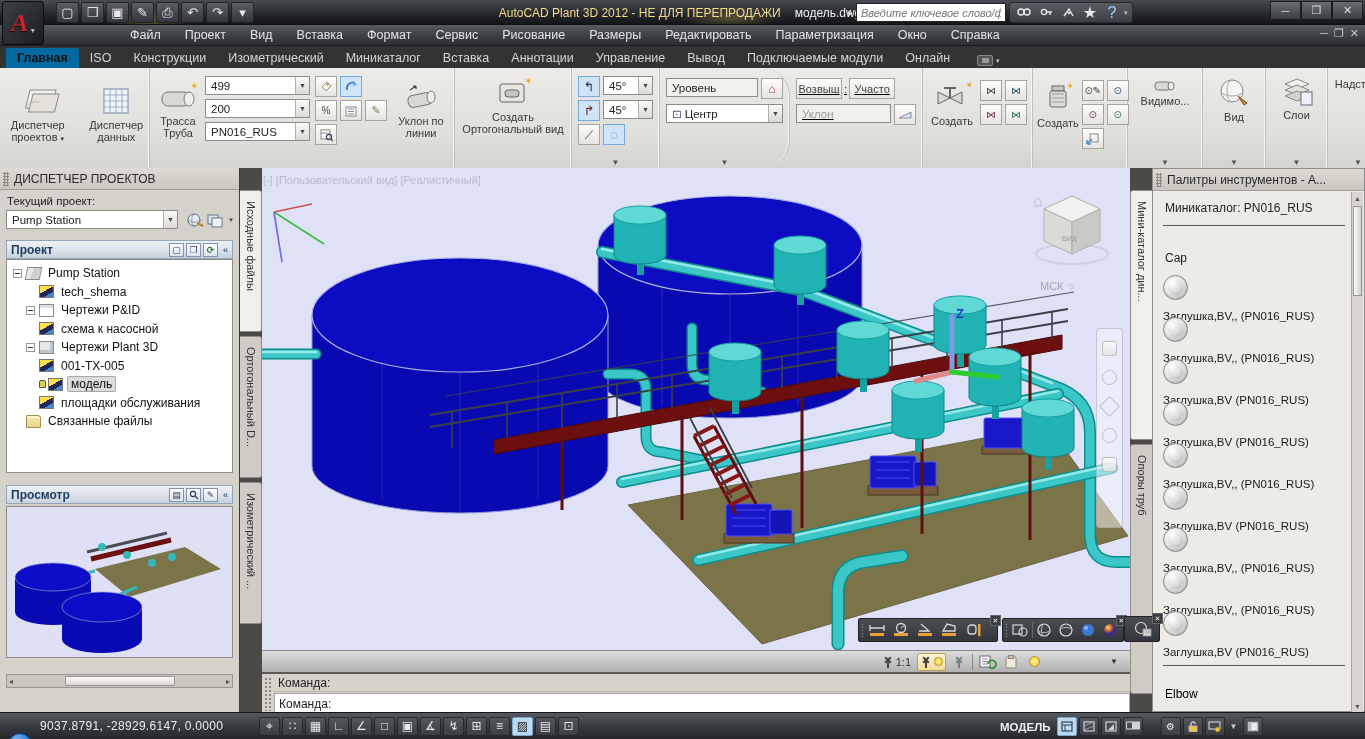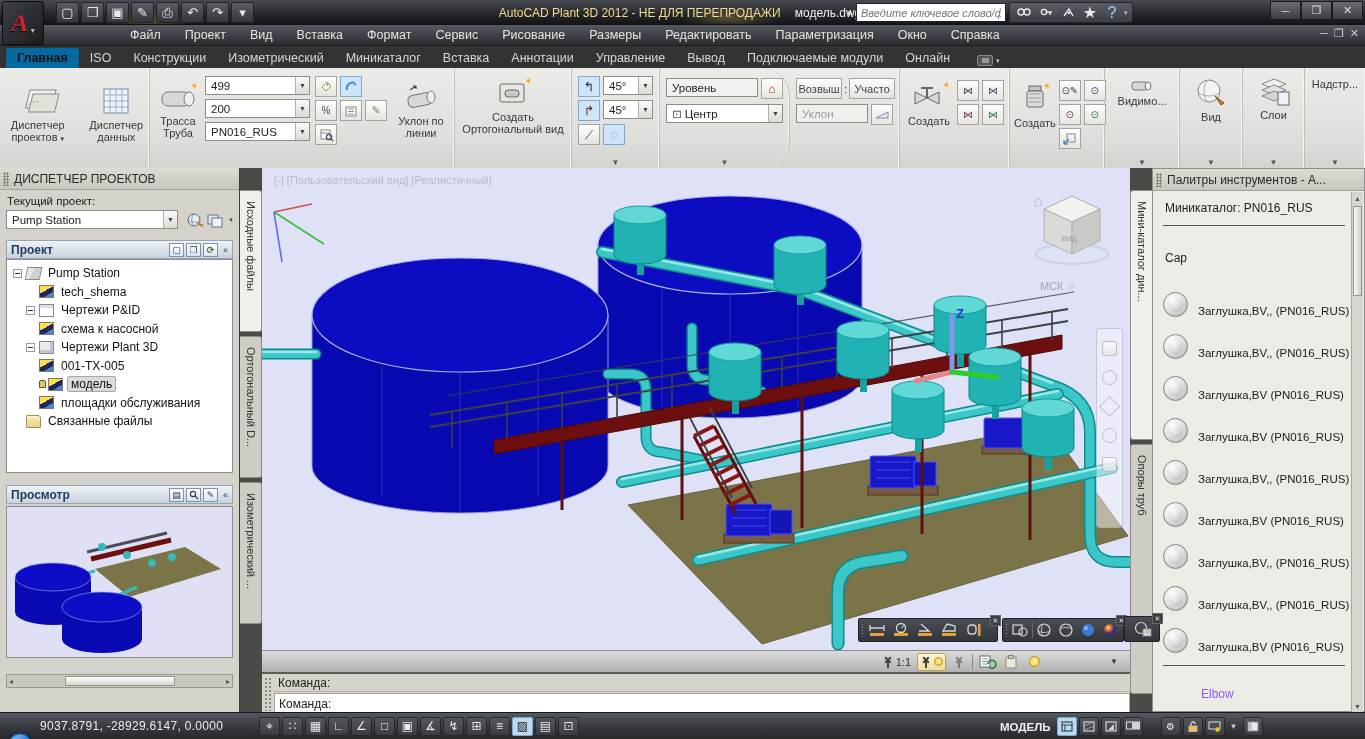--- a/index.html
+++ b/index.html
@@ -118,21 +118,21 @@
   .vtabs{position:absolute;top:0;height:544px;width:22px;display:flex;flex-direction:column;gap:4px;padding-top:22px;}
   #pm-tabs{left:240px;}
   #tp-tabs{left:1130px;}
   .vtab{writing-mode:vertical-rl;font-size:11px;color:#333;background:#cfccc5;
     border:1px solid #8f8d87;border-left:none;border-radius:0 3px 3px 0;padding:10px 2px;
     height:142px;display:flex;align-items:center;white-space:nowrap;overflow:hidden;}
   #tp-tabs .vtab{border-left:1px solid #8f8d87;border-right:none;border-radius:3px 0 0 3px;height:250px;}
   .vtab.active{background:#f0efea;}
   
   #viewport{position:absolute;left:262px;top:0;width:868px;height:482px;background:#dfe1f7;overflow:hidden;}
-  #vp-label{position:absolute;left:12px;top:6px;font-size:11px;color:#b9bacc;}
+  #vp-label{position:absolute;left:1px;top:6px;font-size:11px;color:#b9bacc;}
   #scene{position:absolute;left:0;top:0;width:868px;height:482px;}
   #viewcube{position:absolute;left:768px;top:22px;width:88px;height:78px;}
   #wcs{position:absolute;left:778px;top:112px;font-size:11px;color:#a2a4b8;display:flex;gap:5px;align-items:center;}
   #navbar{position:absolute;left:834px;top:160px;width:27px;height:200px;background:rgba(248,248,252,.5);
     border:1px solid rgba(150,150,160,.45);border-radius:4px;display:flex;flex-direction:column;
     align-items:center;gap:14px;padding-top:12px;}
   .navico{width:15px;height:15px;border:1.5px solid rgba(130,132,145,.55);border-radius:50%;opacity:.8;}
   .navico.sq{border-radius:3px;}
   
   .fbar{position:absolute;height:24px;background:linear-gradient(#4a4e54,#33363b);border:1px solid #222;
@@ -167,26 +167,26 @@
     padding:2px 4px;border-bottom:1px solid #b8b5ad;}
   #cmd-input{position:absolute;left:12px;top:19px;right:0;height:21px;background:#fff;font-size:12px;
     color:#222;padding:3px 4px;border:1px solid #a8a5a0;}
   
   #tp{position:absolute;left:1152px;top:0;width:213px;height:544px;background:#edebe5;border:1px solid #8f8d87;}
   #tp .pal-title{background:linear-gradient(#dedbd5,#c9c6c0);}
   #tp-sub{position:absolute;left:12px;top:32px;font-size:12px;color:#222;}
   .tp-hr{position:absolute;left:10px;width:182px;height:1px;background:#555;}
   #tp-cap{position:absolute;left:12px;top:82px;font-size:12px;color:#222;}
   #tp-items{position:absolute;left:10px;top:106px;width:184px;}
-  .tp-item{display:flex;align-items:flex-end;height:42px;gap:10px;}
+  .tp-item{display:flex;align-items:flex-start;height:42px;gap:10px;flex-direction:column;}
   .capico{width:25px;height:25px;border-radius:50%;flex:none;
     background:radial-gradient(circle at 35% 30%,#ffffff,#d8d8d8 45%,#9a9a9a 80%,#787878);
     border:1px solid #888;box-shadow:inset 0 0 0 4px rgba(255,255,255,.35);}
   .tp-item .tlabel{font-size:11.5px;color:#1a1a1a;white-space:nowrap;}
-  #tp-elbow{position:absolute;left:12px;top:518px;font-size:12px;color:#8b5cf6;margin-left:36px;}
+  #tp-elbow{position:absolute;left:12px;top:518px;font-size:12px;color:#000000;}
   #tp-scroll{position:absolute;right:1px;top:23px;width:12px;height:520px;background:#d8d5cf;
     border-left:1px solid #a8a5a0;}
   #tp-scroll .thumb{position:absolute;left:1px;top:14px;width:9px;height:90px;
     background:linear-gradient(90deg,#fbfbfa,#d2d0ca);border:1px solid #98958d;}
   #tp-scroll .sarr{position:absolute;left:0;width:11px;height:12px;font-size:7px;color:#555;
     display:flex;align-items:center;justify-content:center;}
   
   #fbar-style{position:absolute;left:1124px;top:448px;width:36px;height:26px;z-index:6;}
   
   #statusbar{position:absolute;left:0;top:712px;width:1365px;height:27px;
@@ -512,21 +512,21 @@
       </div>
       <div class="combo">
           <span style="color:#557;margin-right:3px;">⊡</span>
           <span>Центр</span>
           <span class="arr">▼</span>
         </div>
     </div>
     <span class="pmore">▼</span>
   </div>
 
-  <div class="rpanel" style="width:110px;">
+  <div class="rpanel" style="width:133px;text-decoration:underline;">
     <div style="display:flex;flex-direction:column;gap:5px;padding:10px 6px 0 6px;">
       <div style="display:flex;align-items:center;gap:2px;">
         <span class="sq" style="width:46px;font-size:11px;">
             <span>Возвыш</span>
           </span>
         <span style="font-size:11px;color:#444;">:</span>
         <span class="sq" style="width:46px;font-size:11px;">
             <span>Участо</span>
           </span>
       </div>

